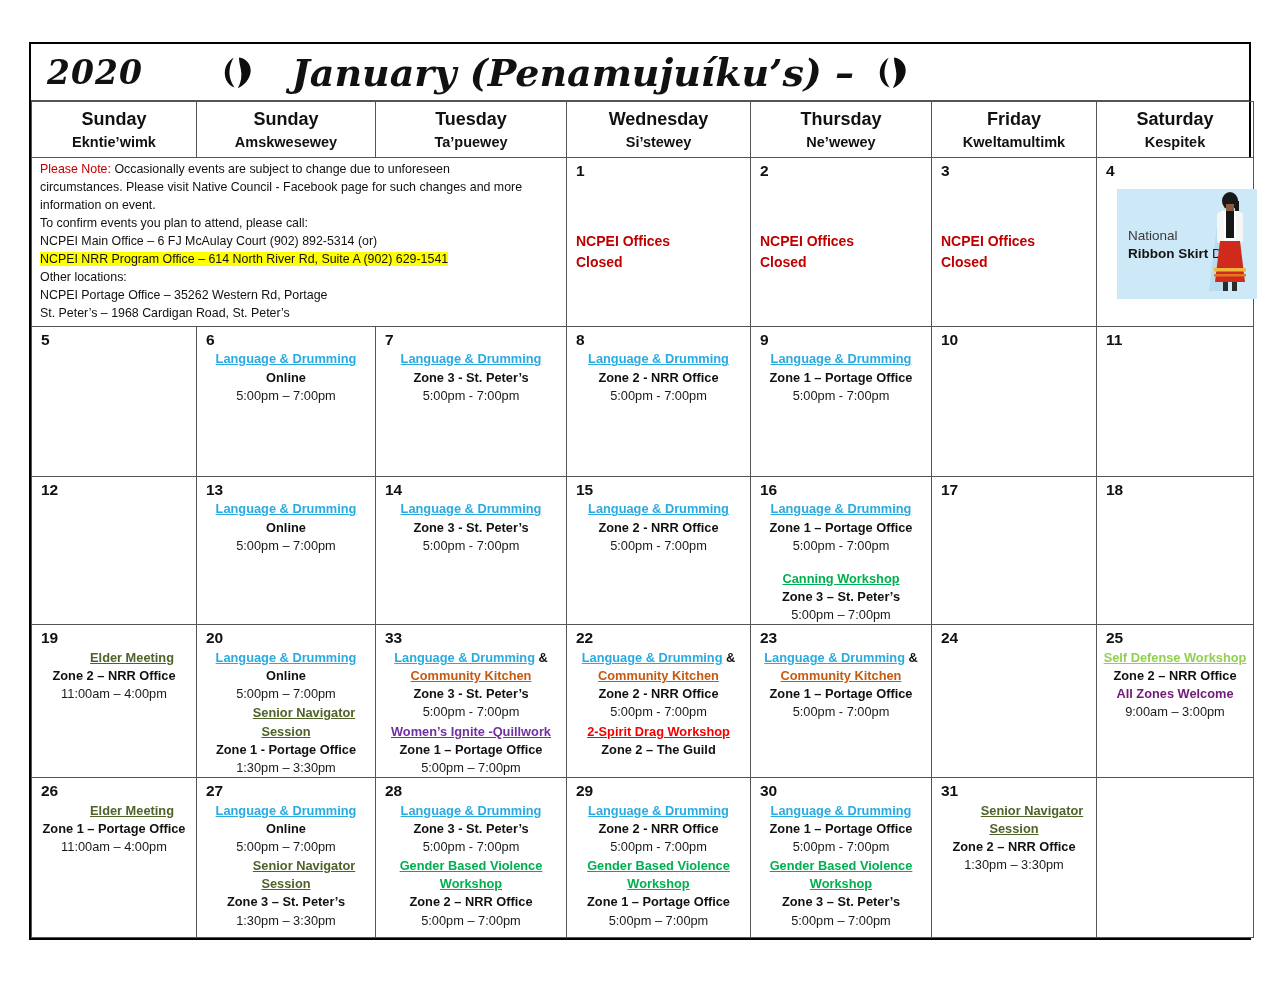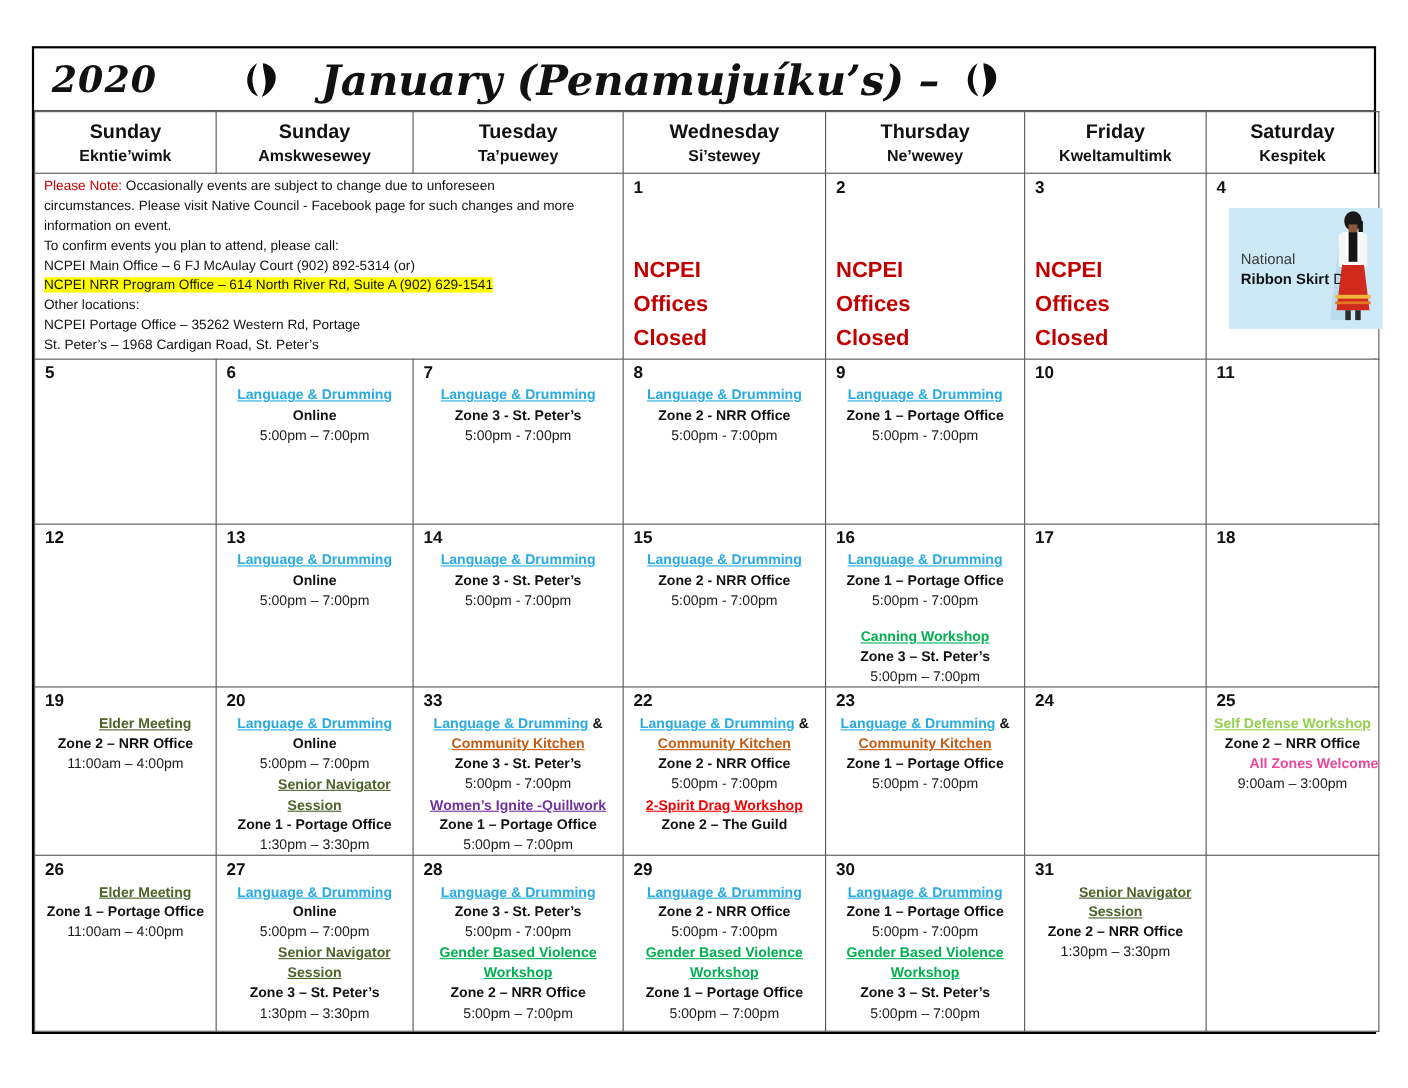--- a/index.html
+++ b/index.html
@@ -26,36 +26,36 @@
   table{border-collapse:collapse;width:100%;table-layout:fixed;}
   th,td{border:1px solid #555;vertical-align:top;padding:0;box-sizing:border-box;}
   th{height:56px;text-align:center;vertical-align:middle;}
   .dh-en{font-size:18px;font-weight:bold;line-height:1.2;}
   .dh-mi{font-size:14.5px;font-weight:bold;margin-top:3px;}
   
   .day-num{font-size:15.5px;font-weight:bold;text-align:left;padding:4px 0 0 9px;line-height:1.2;}
   .day-cell{background:#fff;}
   .closed-text{
     margin:50px 0 0 9px;max-width:128px;text-align:left;
-    font-size:20px;font-weight:bold;color:var(--c-closed);line-height:1.55;
+    font-size:14px;font-weight:bold;color:var(--c-closed);line-height:1.55;
   }
   .event{text-align:center;font-size:12.8px;line-height:1.42;margin-top:1px;}
   .event.gap{margin-top:15px;}
   .ev-title{font-weight:bold;}
   .ev-link{text-decoration:underline;cursor:pointer;}
   .amp{color:#111;text-decoration:none;}
   .c-blue{color:var(--c-blue);}
   .c-orange{color:var(--c-orange);}
   .c-purple{color:var(--c-purple);}
   .c-red{color:var(--c-red);}
   .c-olive{color:var(--c-olive);padding-left:36px;}
   .c-green{color:var(--c-green);}
   .c-lightgreen{color:var(--c-lightgreen);}
   .ev-loc{font-weight:bold;color:#111;}
-  .ev-extra{font-weight:bold;color:#ec4899;text-align:right;}
+  .ev-extra{font-weight:bold;color:#701a75;}
   .ev-time{color:#1a1a1a;}
   
   .note-cell{
     text-align:left;padding:3px 8px;font-size:12.4px;line-height:1.45;
     white-space:pre-wrap;vertical-align:top;
   }
   .note-red{color:var(--c-closed);}
   .note-highlight{background:var(--c-highlight);}
   
   .ribbon-wrap{margin:8px auto 0 auto;width:116px;text-decoration:underline;}

